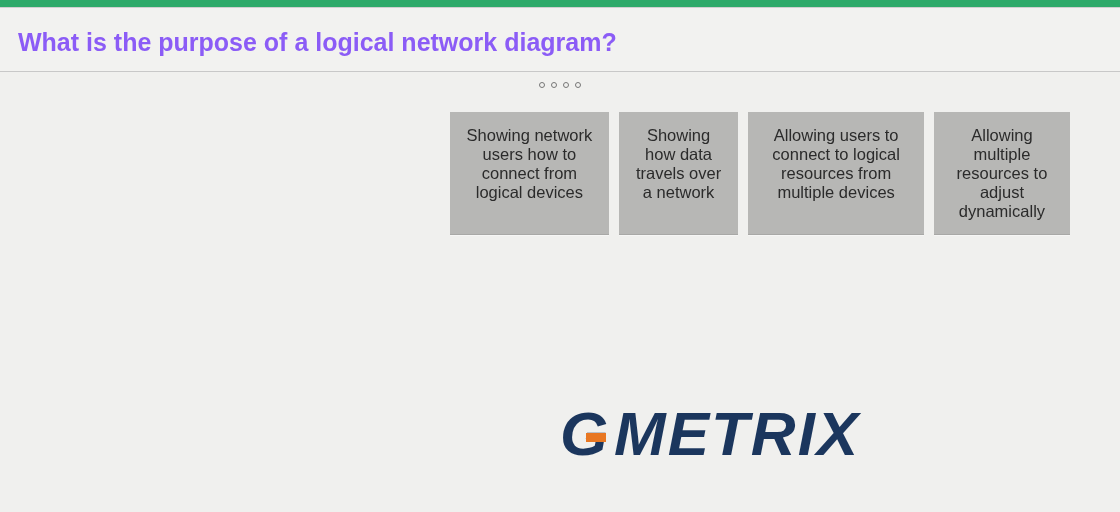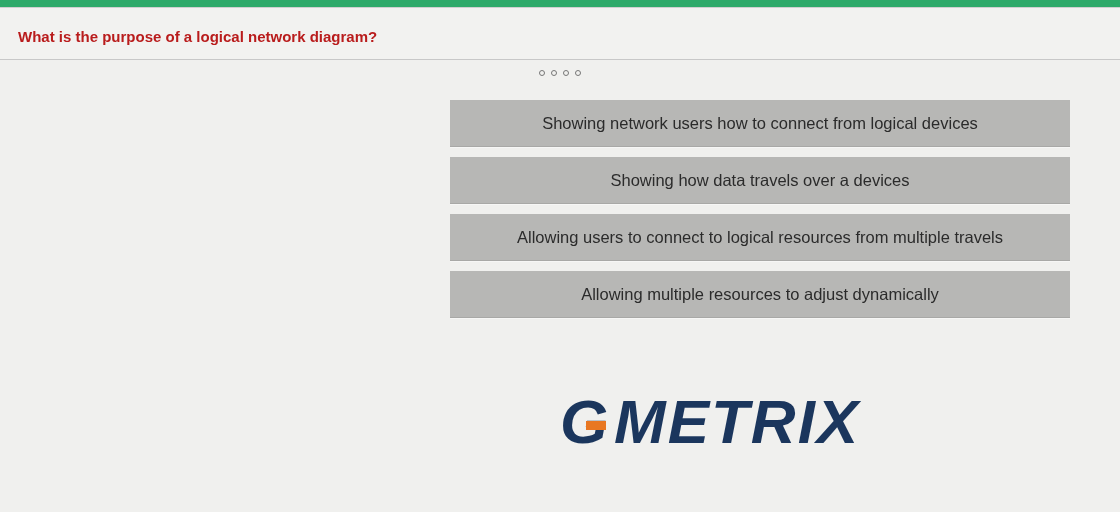--- a/index.html
+++ b/index.html
@@ -20,23 +20,23 @@
       height: 8px;
       background: linear-gradient(to right, #2eaa6a, #2eaa6a);
       border-bottom: 1px solid #d0d0d0;
     }
     .question-header {
       padding: 20px 18px 14px 18px;
       border-bottom: 1px solid #c8c8c8;
       background: #f2f2f0;
     }
     .question-text {
-      font-size: 15px;
+      font-size: 25px;
       font-weight: 600;
-      color: #b91c1c;
+      color: #8b5cf6;
     }
     .content-area {
       position: relative;
       width: 100%;
       height: calc(100% - 74px);
     }
     .dots {
       position: absolute;
       top: 10px;
       left: 50%;
@@ -50,21 +50,21 @@
       border: 1px solid #777;
       border-radius: 50%;
       background: transparent;
     }
     .answers {
       position: absolute;
       top: 40px;
       left: 450px;
       width: 620px;
       display: flex;
-      flex-direction: column;
+      flex-direction: row;
       gap: 10px;
     }
     .answer {
       background: #b7b7b5;
       color: #2b2b2b;
       font-size: 16.5px;
       padding: 14px 16px;
       text-align: center;
       cursor: pointer;
       box-shadow: inset 0 -1px 0 rgba(0,0,0,0.08), 0 1px 0 rgba(255,255,255,0.4);
@@ -92,22 +92,22 @@
 
   <div class="dots">
     <div class="dot"></div>
     <div class="dot"></div>
     <div class="dot"></div>
     <div class="dot"></div>
   </div>
 
   <div class="answers">
     <div class="answer">Showing network users how to connect from logical devices</div>
-    <div class="answer">Showing how data travels over a devices</div>
-    <div class="answer">Allowing users to connect to logical resources from multiple travels</div>
+    <div class="answer">Showing how data travels over a network</div>
+    <div class="answer">Allowing users to connect to logical resources from multiple devices</div>
     <div class="answer">Allowing multiple resources to adjust dynamically</div>
   </div>
 
   <div class="logo">
     <svg class="logo-svg" width="430" height="70" viewBox="0 0 430 70">
 
       <text x="0" y="55" font-family="Arial, Helvetica, sans-serif" font-size="62" font-weight="900" font-style="italic" fill="#1b365d" letter-spacing="2">G</text>
       <rect x="26" y="33" width="20" height="9" fill="#e87722"></rect>
 
       <text x="54" y="55" font-family="Arial, Helvetica, sans-serif" font-size="62" font-weight="900" font-style="italic" fill="#1b365d" letter-spacing="2">METRIX</text>

